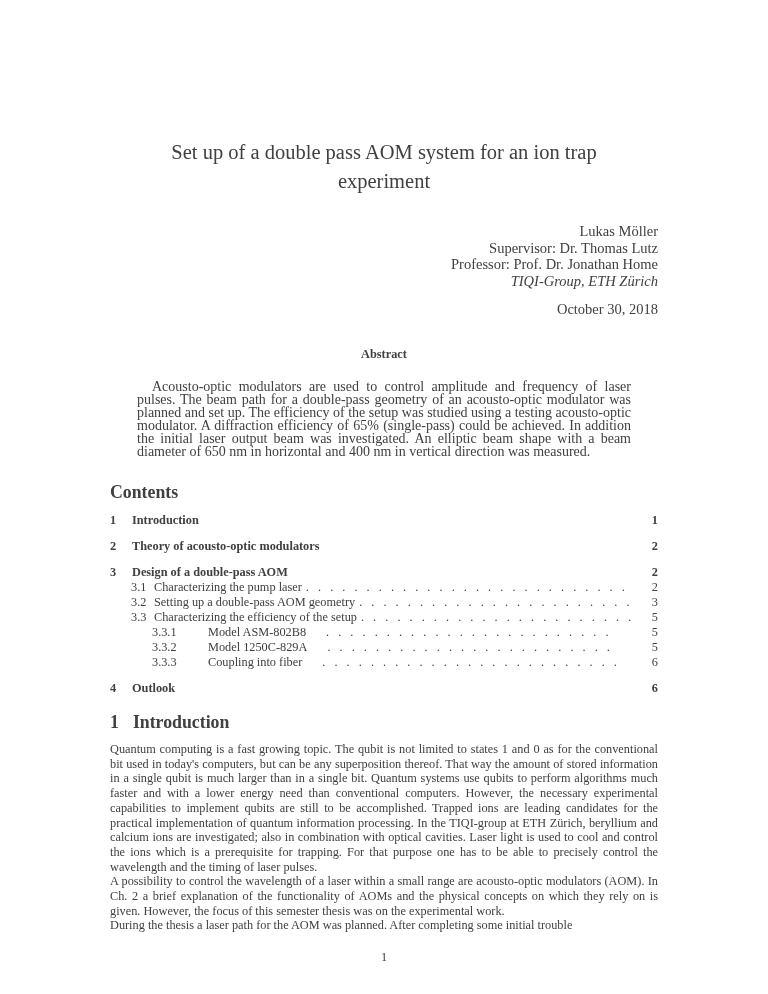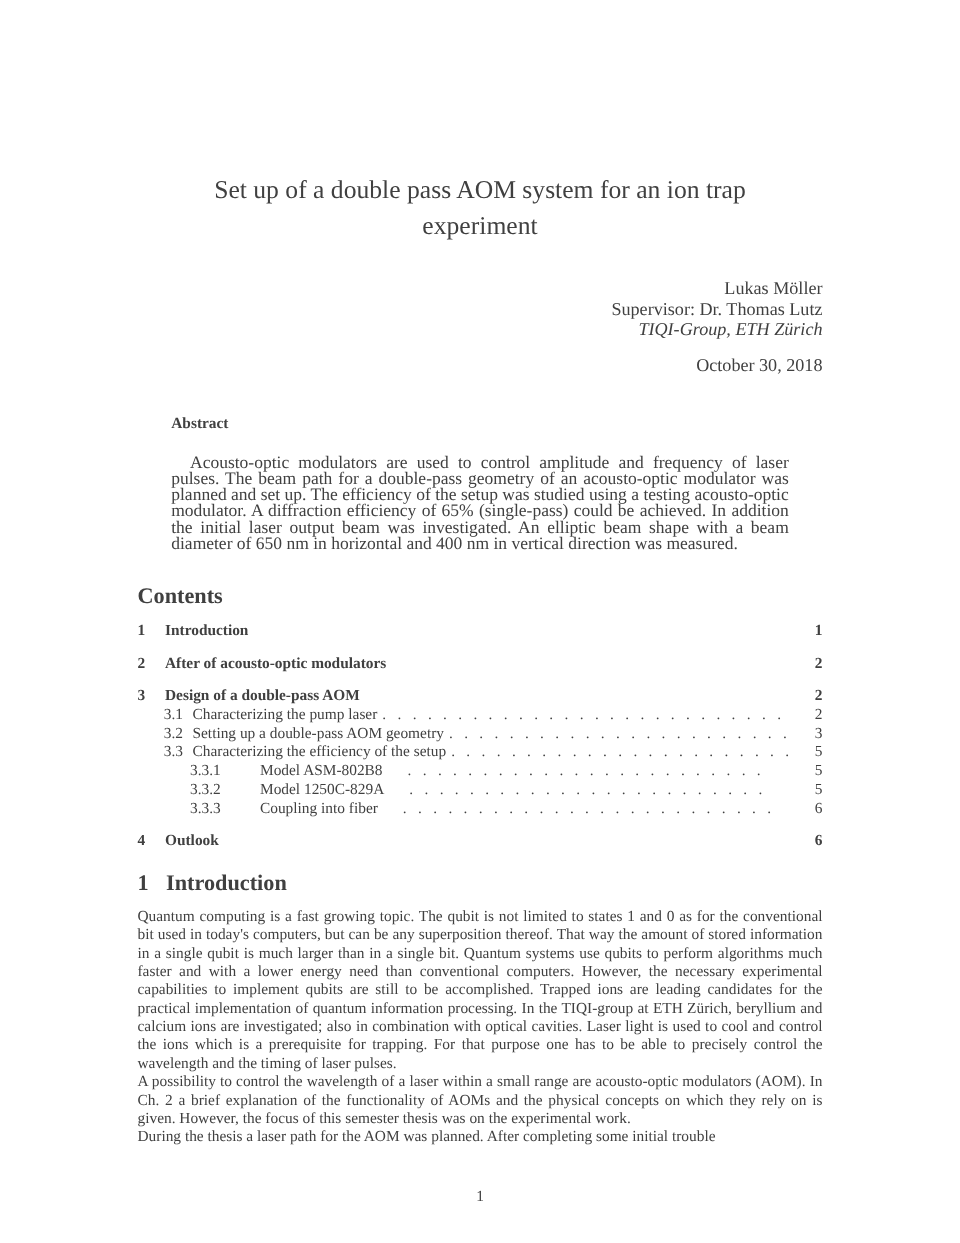--- a/index.html
+++ b/index.html
@@ -33,21 +33,21 @@
   .doc-date {
     margin-top: 13px;
     text-align: right;
     font-size: 14.5px;
     line-height: 15px;
   }
 
   
   .abstract { margin-top: 30px; padding: 0 27px; }
   .abstract-heading {
-    text-align: left;
+    text-align: center;
     font-weight: bold;
     font-size: 12.3px;
     line-height: 14px;
   }
   .abstract-text {
     margin-top: 19px;
     font-size: 14px;
     line-height: 13px;
     text-align: justify;
     text-indent: 15px;
@@ -112,20 +112,21 @@
 </head>
 <body>
 
 <div class="page">
 
   <div class="doc-title">Set up of a double pass AOM system for an ion trap experiment</div>
 
   <div class="author-block">
     <div>Lukas Möller</div>
     <div>Supervisor: Dr. Thomas Lutz</div>
+    <div>Professor: Prof. Dr. Jonathan Home</div>
     <div class="italic">TIQI-Group, ETH Zürich</div>
   </div>
 
   <div class="doc-date">October 30, 2018</div>
 
   <div class="abstract">
     <div class="abstract-heading">Abstract</div>
     <div class="abstract-text">Acousto-optic modulators are used to control amplitude and frequency of laser pulses. The beam path for a double-pass geometry of an acousto-optic modulator was planned and set up. The efficiency of the setup was studied using a testing acousto-optic modulator. A diffraction efficiency of 65% (single-pass) could be achieved. In addition the initial laser output beam was investigated. An elliptic beam shape with a beam diameter of 650 nm in horizontal and 400 nm in vertical direction was measured.</div>
   </div>
 
@@ -135,21 +136,21 @@
 
     <div class="toc-row l1">
       <span class="toc-num">1</span>
       <span class="toc-title">Introduction</span>
       <span class="toc-fill"></span>
       <span class="toc-page">1</span>
     </div>
 
     <div class="toc-row l1">
       <span class="toc-num">2</span>
-      <span class="toc-title">After of acousto-optic modulators</span>
+      <span class="toc-title">Theory of acousto-optic modulators</span>
       <span class="toc-fill"></span>
       <span class="toc-page">2</span>
     </div>
 
     <div class="toc-row l1">
       <span class="toc-num">3</span>
       <span class="toc-title">Design of a double-pass AOM</span>
       <span class="toc-fill"></span>
       <span class="toc-page">2</span>
     </div>

